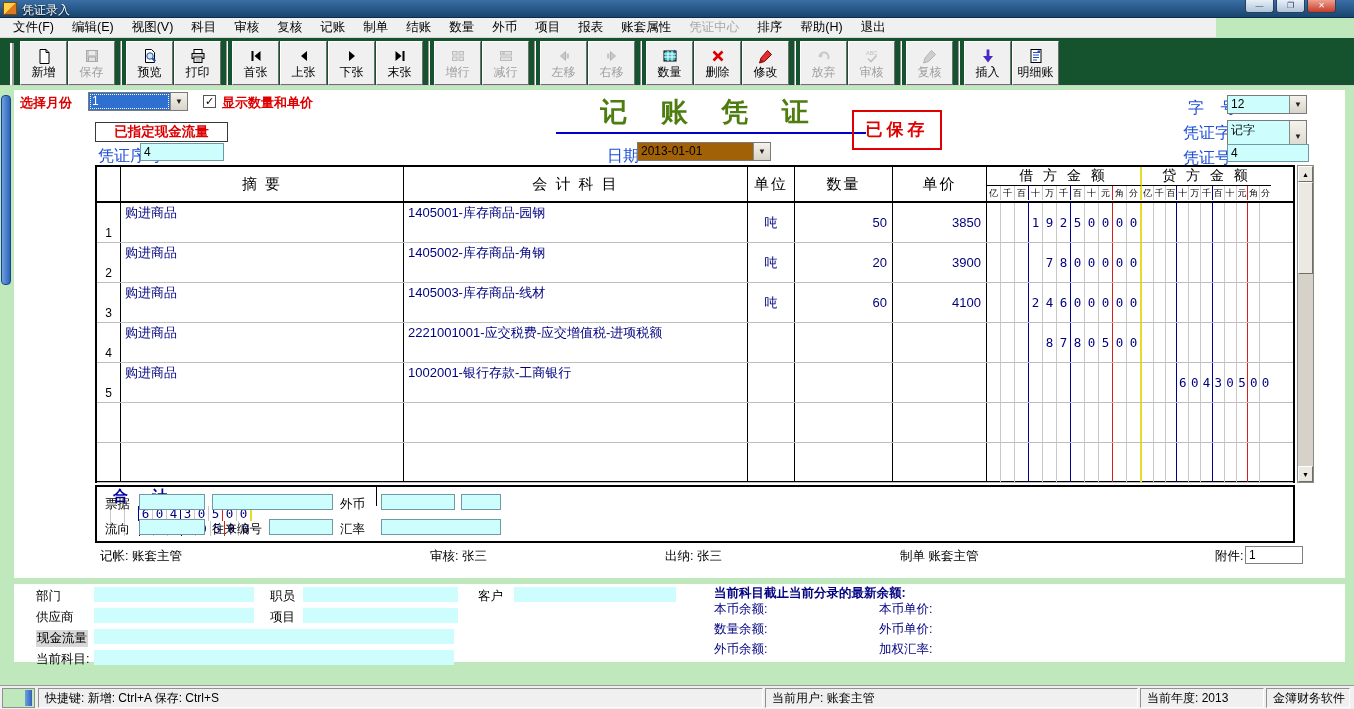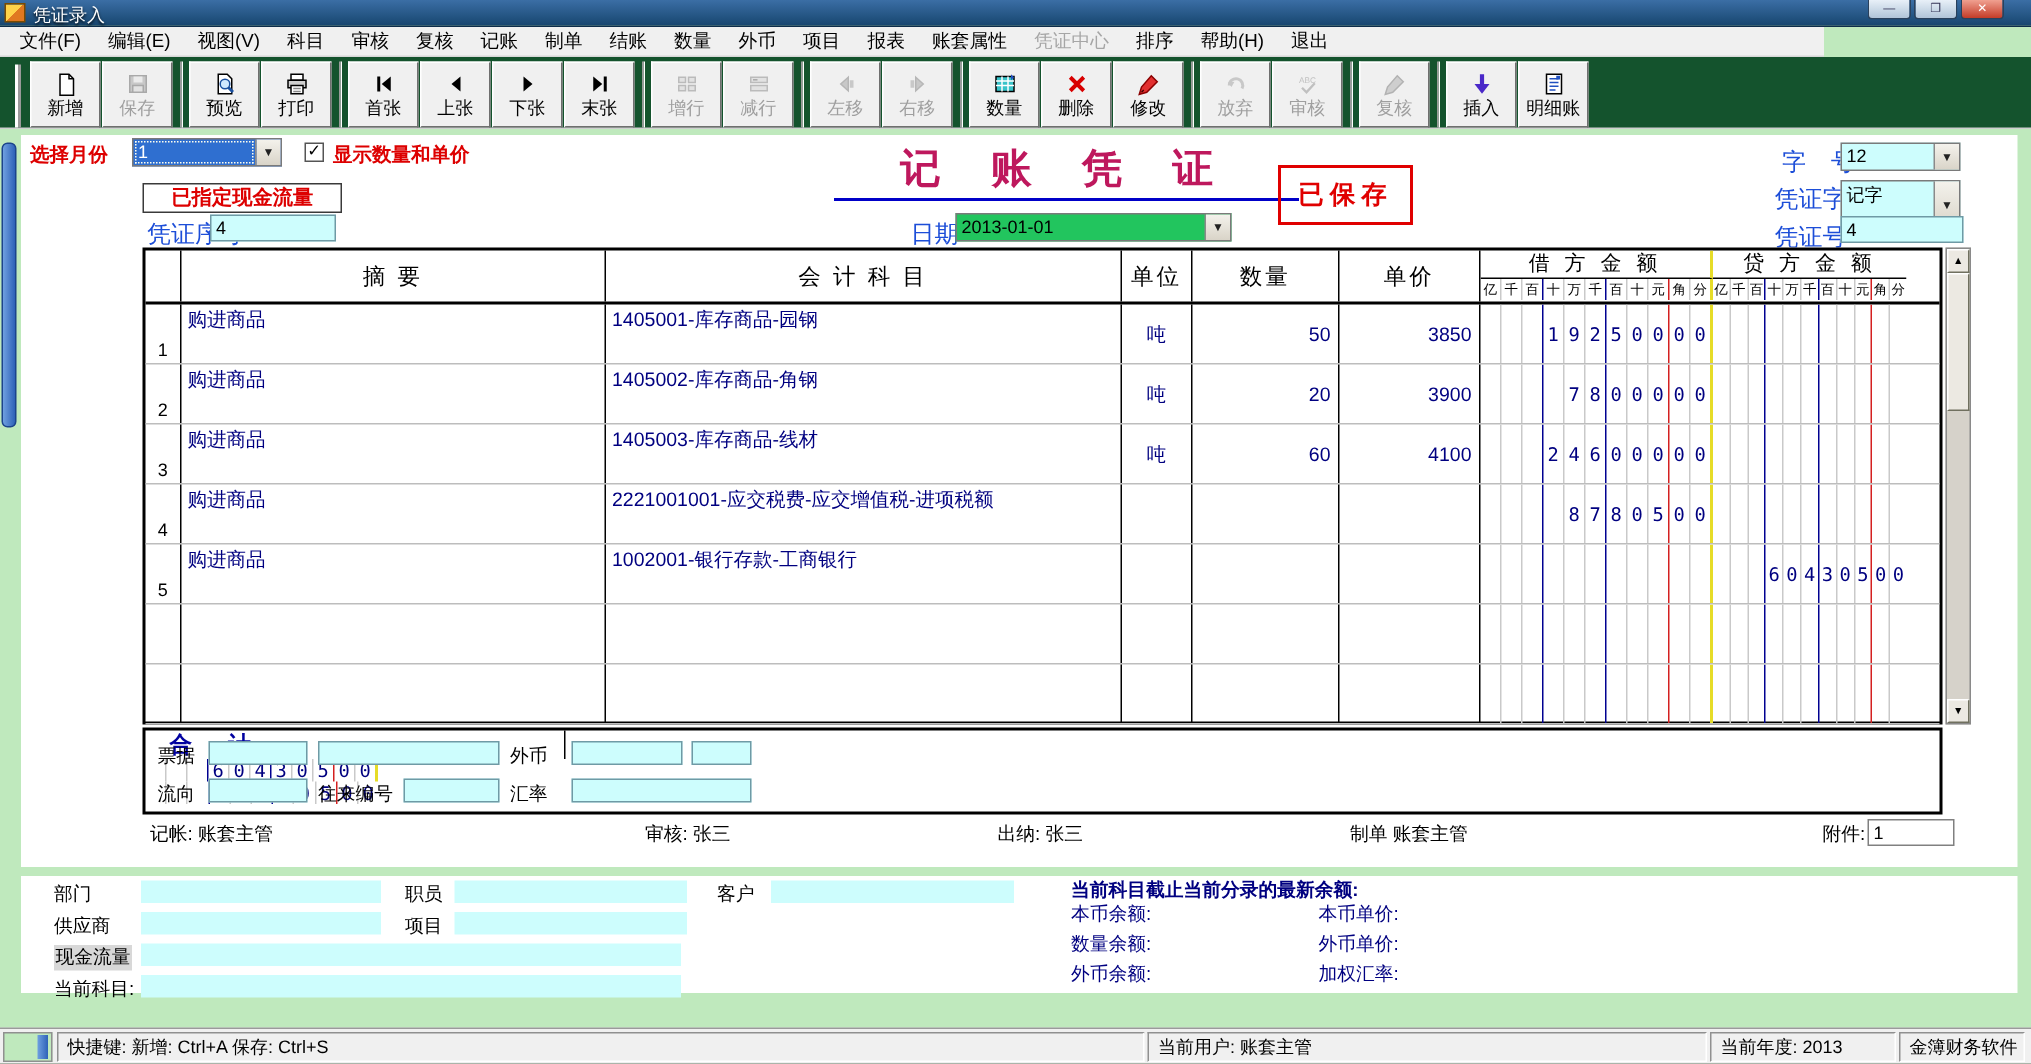--- a/index.html
+++ b/index.html
@@ -50,21 +50,21 @@
   .cyan-input { background:#cdfdfd; border:1px solid #6f9aa5; font-size:12px; color:#000;
     padding:1px 3px; line-height:14px; }
   .combo { display:flex; border:1px solid #7a7a7a; background:#cdfdfd; }
   .combo .val { flex:1; font-size:12px; padding:1px 3px; color:#000; overflow:hidden; white-space:nowrap;}
   .combo .arrow { width:17px; background:linear-gradient(#f4f2ec,#d9d4c8); border-left:1px solid #8a8a8a;
     display:flex; align-items:center; justify-content:center; font-size:8px; color:#222;}
 
   #month-combo { background:#2f6fd0; }
   #month-combo .val { color:#fff; outline:1px dotted #ffe; outline-offset:-2px;}
 
-  #voucher-title { left:556px; top:94px; width:310px; text-align:center; color:#be185d;
+  #voucher-title { left:556px; top:94px; width:310px; text-align:center; color:#4d7c0f;
     font-size:27px; font-weight:bold; letter-spacing:13px; border-bottom:2px solid #0000c8;
     padding-bottom:2px; z-index:3;}
   #saved-stamp { left:852px; top:110px; width:90px; height:40px; border:2px solid #e00000;
     color:#e00000; font-weight:bold; font-size:17px; letter-spacing:4px; text-align:center;
     line-height:36px; z-index:3; }
   #cashflow-tag { left:95px; top:122px; width:133px; height:20px; border:1px solid #3a3a3a;
     font-size:13.5px; text-align:center; line-height:18px; z-index:3;}
   .fld-label { font-size:16px; color:#1d4ed8; z-index:3;}
 
   
@@ -382,21 +382,21 @@
   <div class="abs red" style="left:222px;top:94px;font-size:13px;z-index:3;">显示数量和单价</div>
 
   <div id="voucher-title" class="abs">记 账 凭 证</div>
   <div id="saved-stamp" class="abs">已保存</div>
   <div id="cashflow-tag" class="abs red">已指定现金流量</div>
 
   <div class="abs fld-label" style="left:98px;top:146px;">凭证序号</div>
   <div class="abs cyan-input" style="left:140px;top:143px;width:84px;height:18px;z-index:3;">4</div>
 
   <div class="abs fld-label" style="left:607px;top:146px;">日期</div>
-  <div class="combo abs" style="left:637px;top:142px;width:184px;height:19px;background:#22c55e;z-index:3;">
+  <div class="combo abs" style="left:637px;top:142px;width:134px;height:19px;background:#a16207;z-index:3;">
     <div class="val">2013-01-01</div>
     <div class="arrow">▼</div>
   </div>
 
   <div class="abs fld-label" style="left:1188px;top:98px;letter-spacing:6px;">字  号</div>
   <div class="combo abs" style="left:1227px;top:95px;width:80px;height:19px;z-index:3;">
     <div class="val">12</div>
     <div class="arrow">▼</div>
   </div>
   <div class="abs fld-label" style="left:1183px;top:123px;">凭证字</div>

